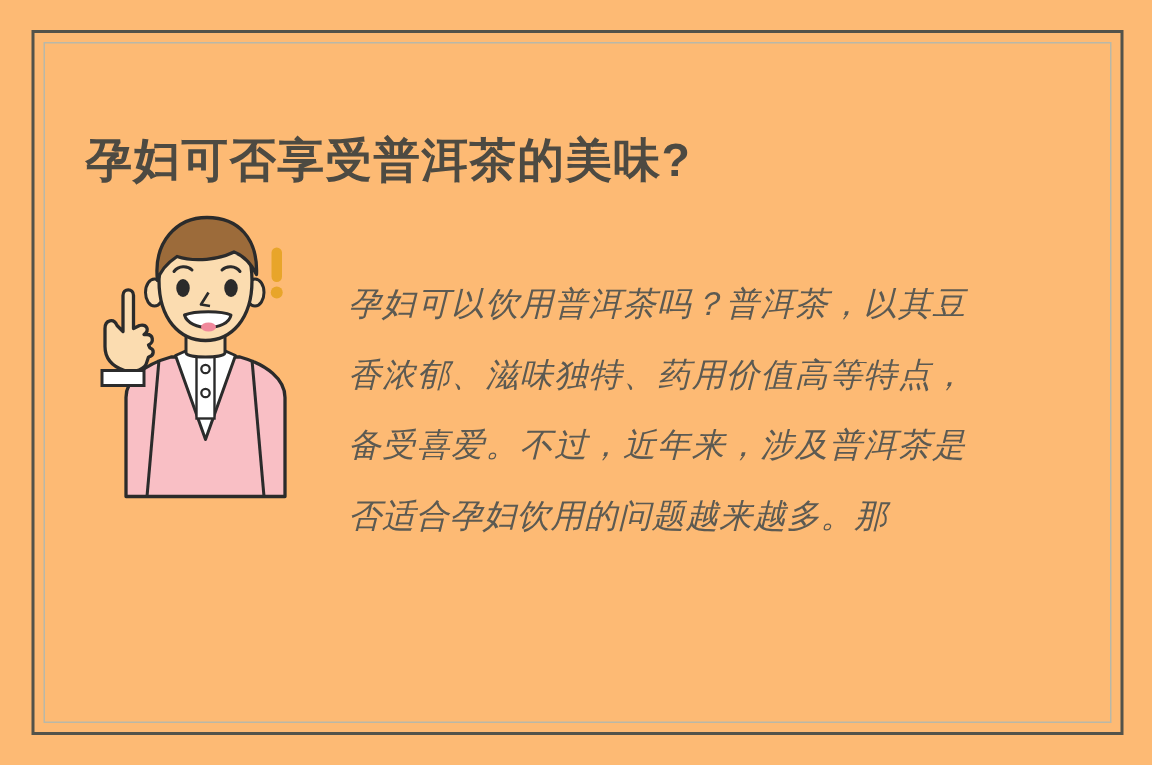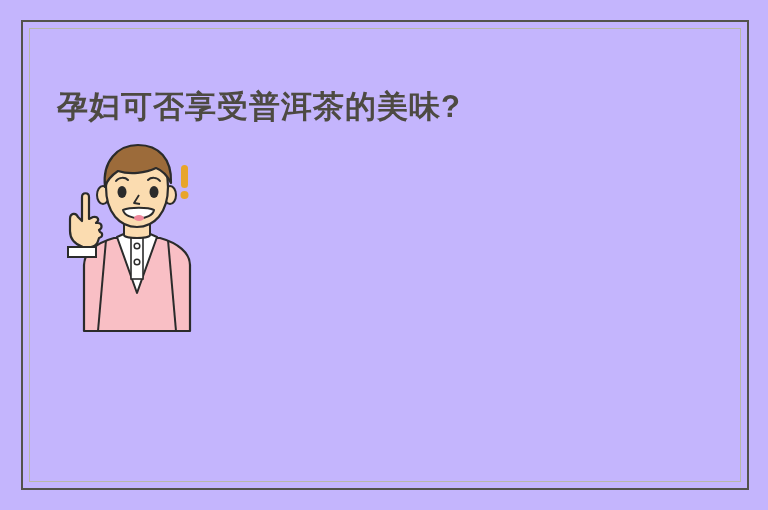--- a/index.html
+++ b/index.html
@@ -11,21 +11,21 @@
     height: 510px;
     background: #fdfcf5;
     font-family: "Liberation Sans", sans-serif;
     overflow: hidden;
   }
 
   #page {
     position: relative;
     width: 768px;
     height: 510px;
-    background: #c4b5fd;
+    background: #fdba74;
     box-sizing: border-box;
   }
 
   
   .frame-outer {
     position: absolute;
     left: 21px;
     top: 20px;
     width: 728px;
     height: 470px;
@@ -135,14 +135,15 @@
 
       <path d="M8 104 L36 104 L36 114 L8 114 Z" fill="#ffffff" stroke="#2b2b2b" stroke-width="2"></path>
 
       <g>
         <rect x="121" y="22" width="7" height="23" rx="3.5" fill="#e8a52a"></rect>
         <circle cx="124.5" cy="52" r="4" fill="#e8a52a"></circle>
       </g>
     </svg>
   </div>
 
+  <p class="body-copy">孕妇可以饮用普洱茶吗？普洱茶，以其豆香浓郁、滋味独特、药用价值高等特点，备受喜爱。不过，近年来，涉及普洱茶是否适合孕妇饮用的问题越来越多。那</p>
 
 </div>
 
 </body></html>

